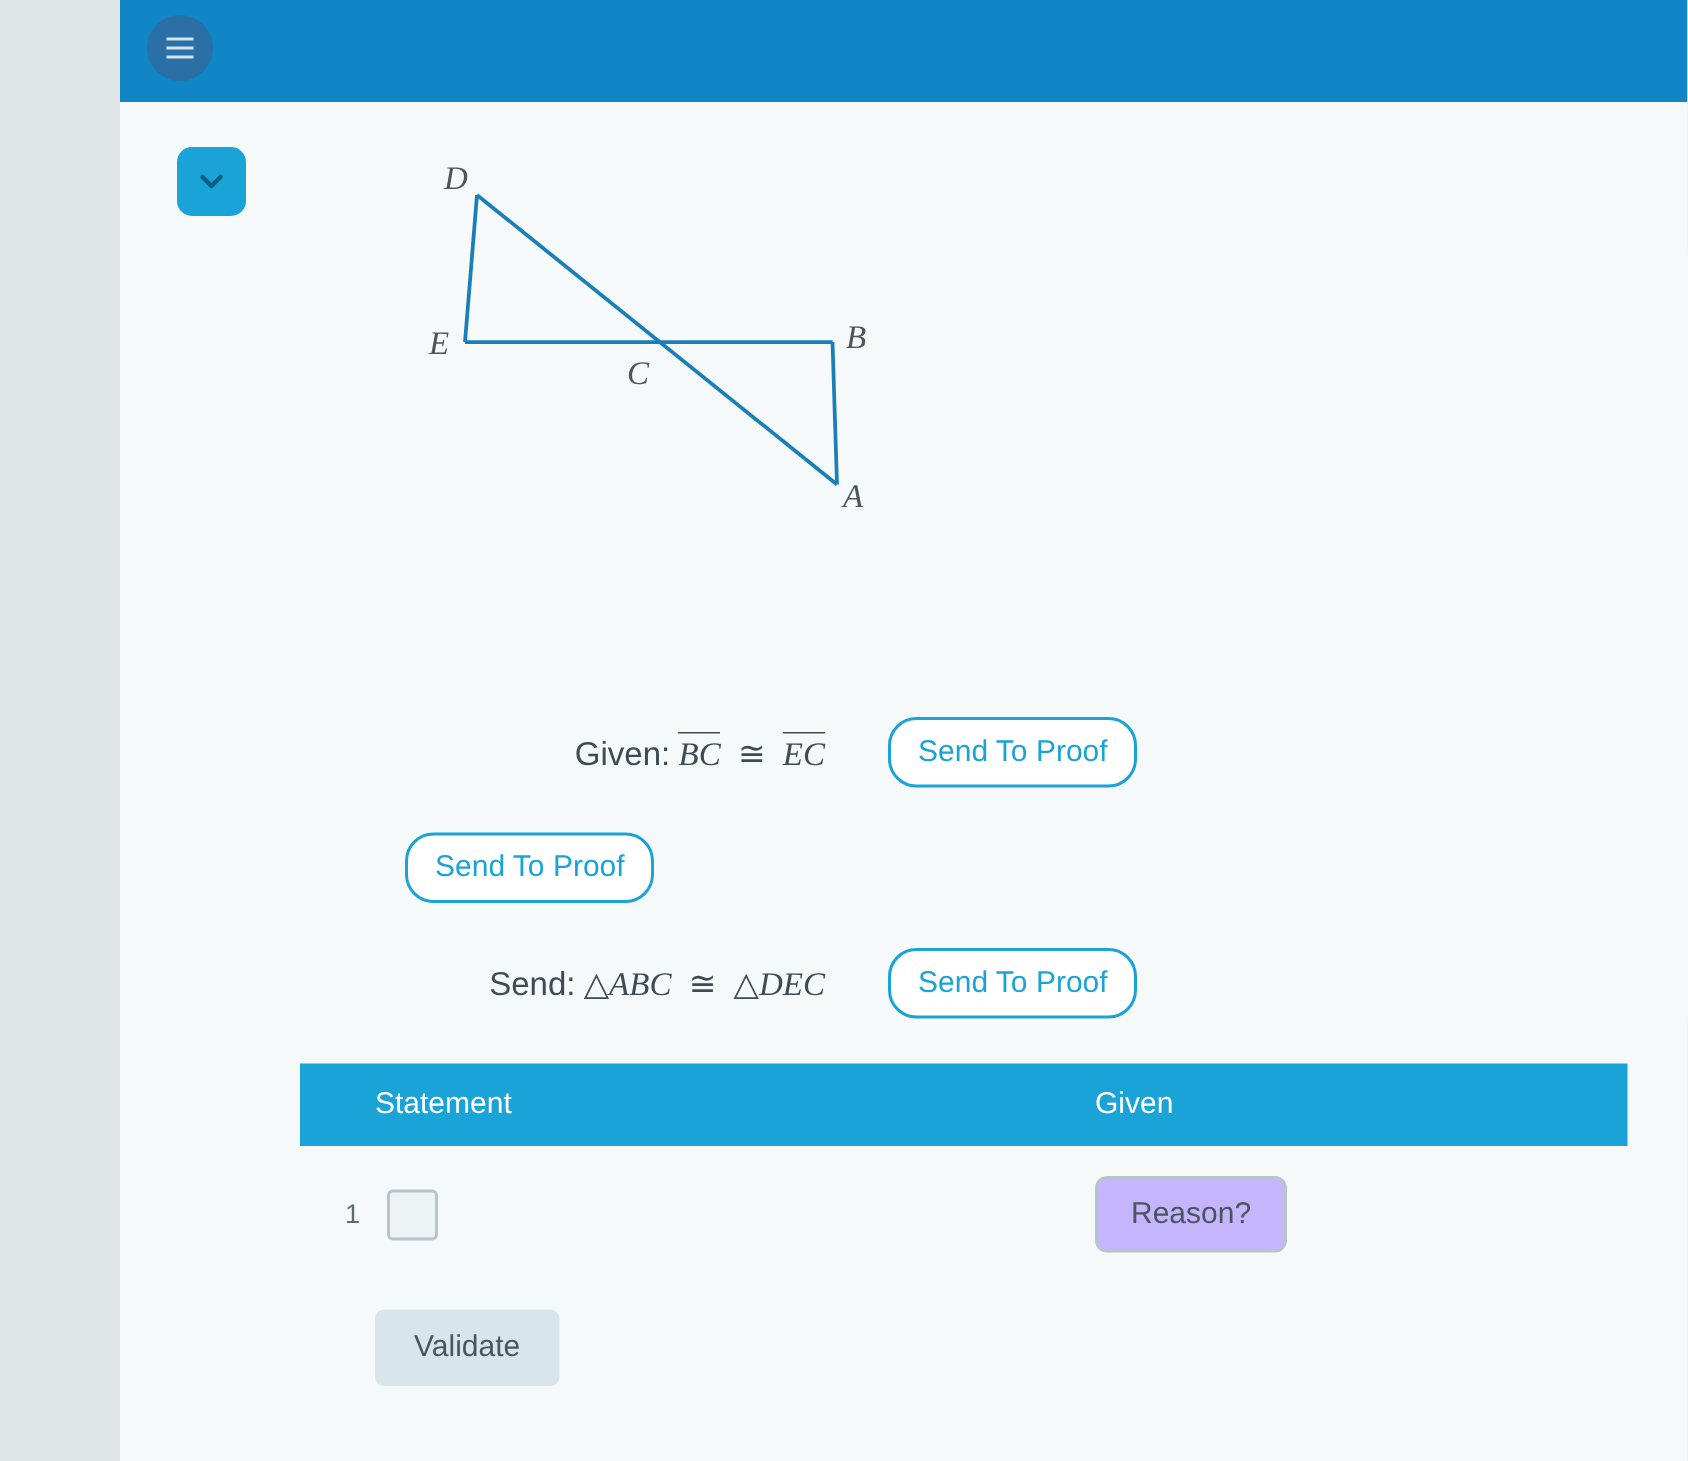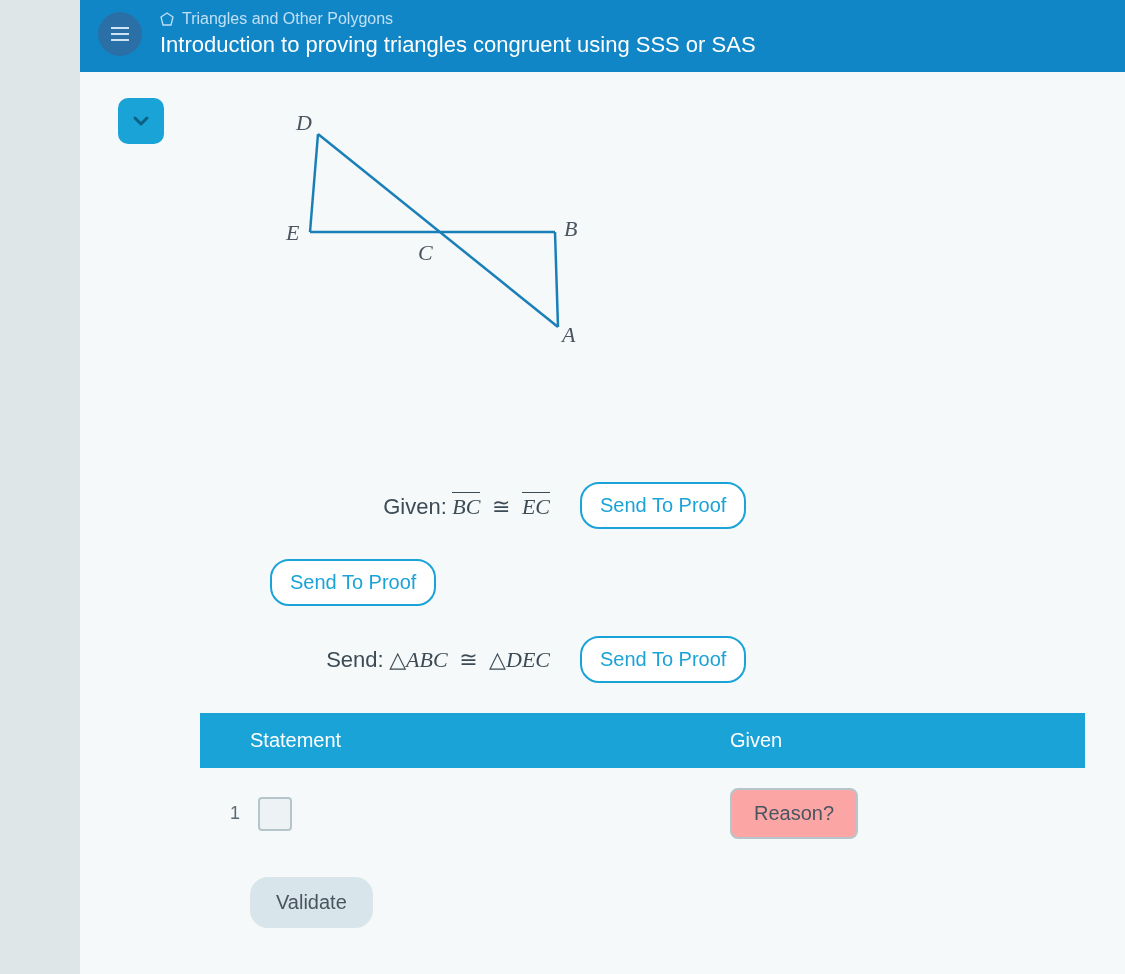--- a/index.html
+++ b/index.html
@@ -78,21 +78,21 @@
     font-style: italic;
     font-size: 22px;
     color: #4a5560;
   }
   .given-block {
     margin-left: 70px;
     color: #3d4b55;
     font-size: 22px;
   }
   .given-row {
-    display:flex; align-items:center; gap: 30px;
+    display:flex; align-items:center; gap: 42px;
     margin-bottom: 30px;
   }
   .given-label {
     width: 280px;
     text-align: right;
     font-family: Georgia, 'Times New Roman', serif;
   }
   .math {
     font-family: Georgia, 'Times New Roman', serif;
     font-style: italic;
@@ -151,69 +151,58 @@
     border: 2px solid #b6c5cc;
     background: #edf2f4;
     border-radius: 4px;
     cursor: pointer;
   }
   .proof-row .col-reason {
     flex:1; padding: 0 30px;
   }
   .reason-btn {
     border: 2px solid #b6c5cc;
-    background: #fca5a5;
+    background: #c4b5fd;
     color: #4a5560;
     font-size: 20px;
     padding: 12px 22px;
     border-radius: 8px;
     cursor: pointer;
     font-family: inherit;
   }
   .validate-row {
     padding: 18px 0 18px 50px;
   }
   .validate-btn {
     background: #d8e5ea;
     border: none;
     color: #4a5560;
     font-size: 20px;
     padding: 14px 26px;
-    border-radius: 18px;
+    border-radius: 6px;
     cursor: pointer;
     font-family: inherit;
   }
   .plain-label {
     font-style: normal;
     font-family: -apple-system, BlinkMacSystemFont, "Segoe UI", Arial, sans-serif;
   }
 </style>
 </head>
 <body>
 
 <div class="left-strip"></div>
 
 <div class="page-wrap">
 
   <div class="header">
     <div class="menu-btn">
       <span></span>
       <span></span>
       <span></span>
-    </div>
-    <div class="header-text">
-      <div class="breadcrumb">
-        <span class="poly-icon">
-          <svg viewBox="0 0 14 14">
-              <polygon points="7,1 13,5 11,13 3,13 1,5" fill="none" stroke="#bfe0f5" stroke-width="1.3"></polygon>
-            </svg>
-        </span>
-        <span>Triangles and Other Polygons</span>
-      </div>
-      <div class="title">Introduction to proving triangles congruent using SSS or SAS</div>
     </div>
   </div>
 
   <div class="collapse-btn">
     <svg viewBox="0 0 20 20">
       <polyline points="4,7 10,13 16,7" fill="none" stroke="#0d5f85" stroke-width="3" stroke-linecap="round" stroke-linejoin="round"></polyline>
     </svg>
   </div>
 
   <div class="content">

